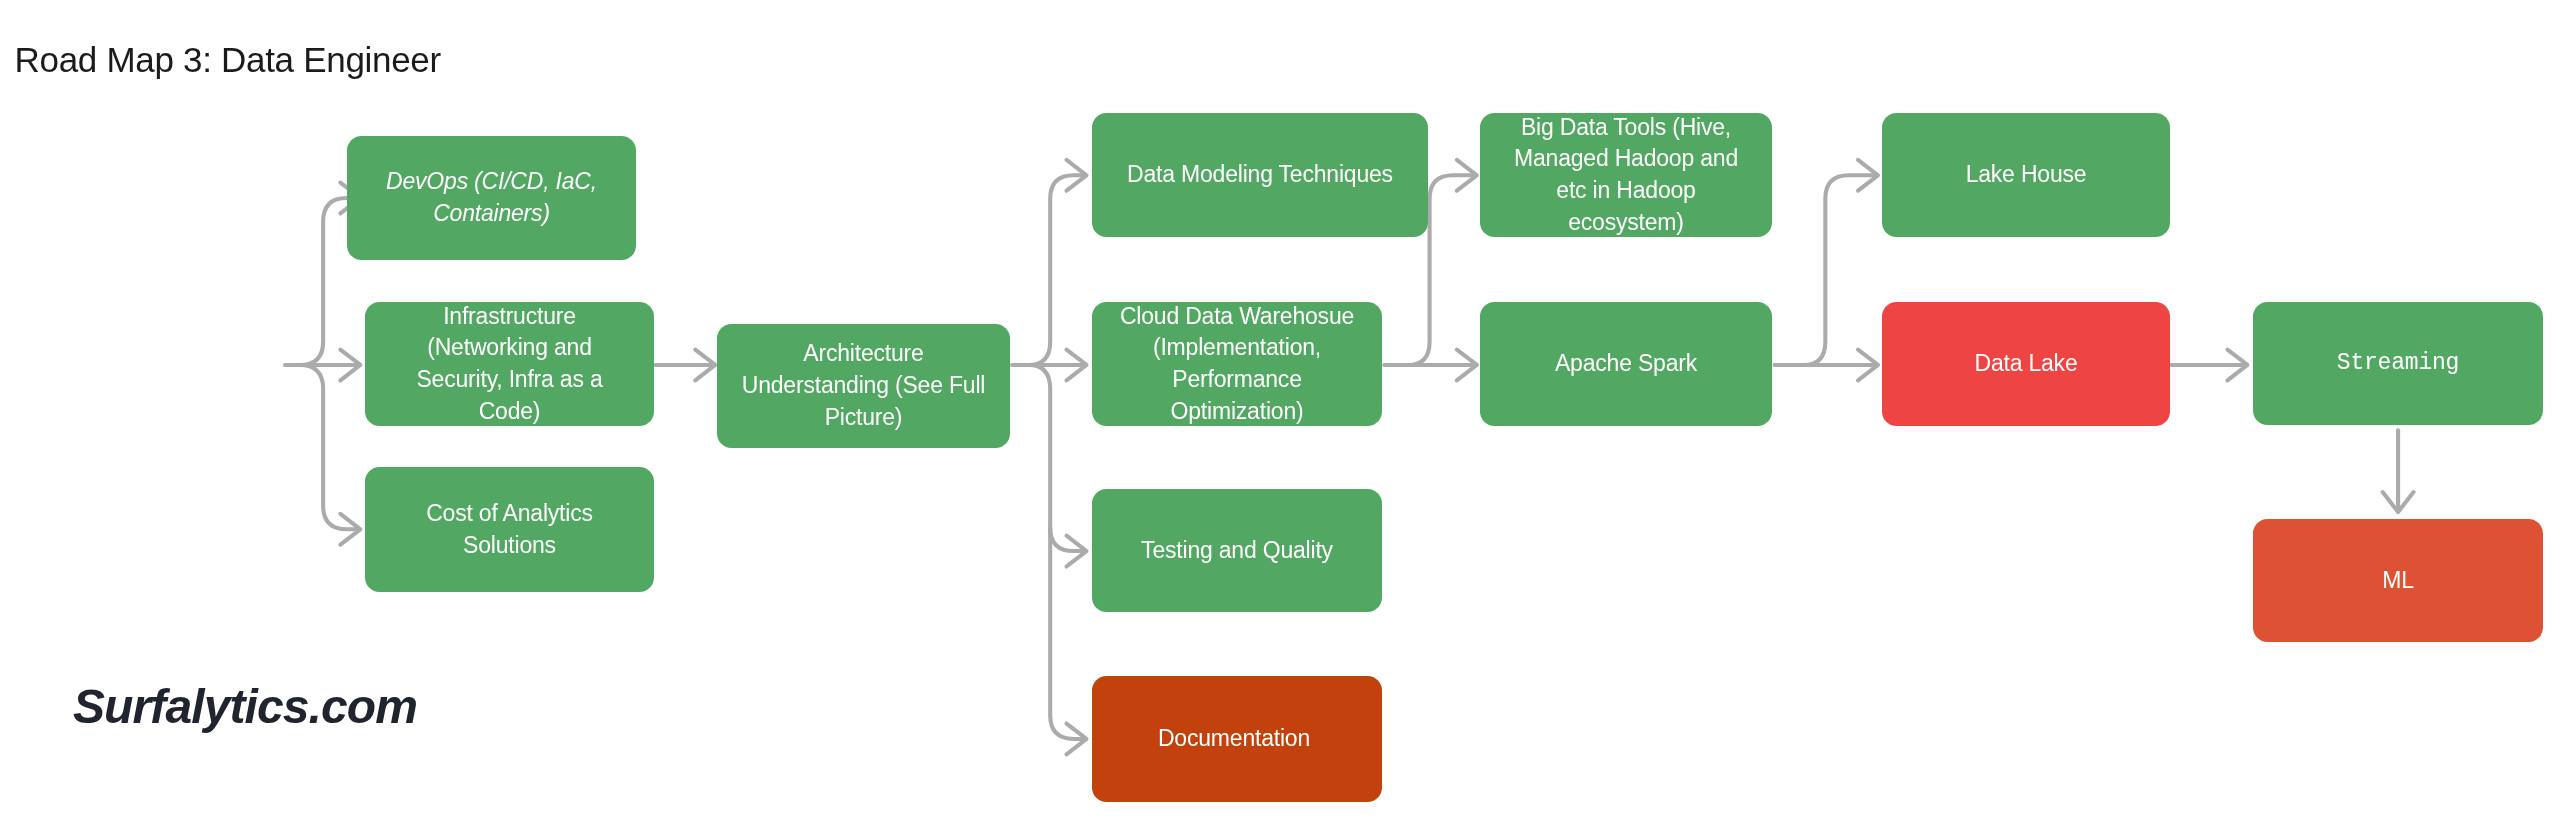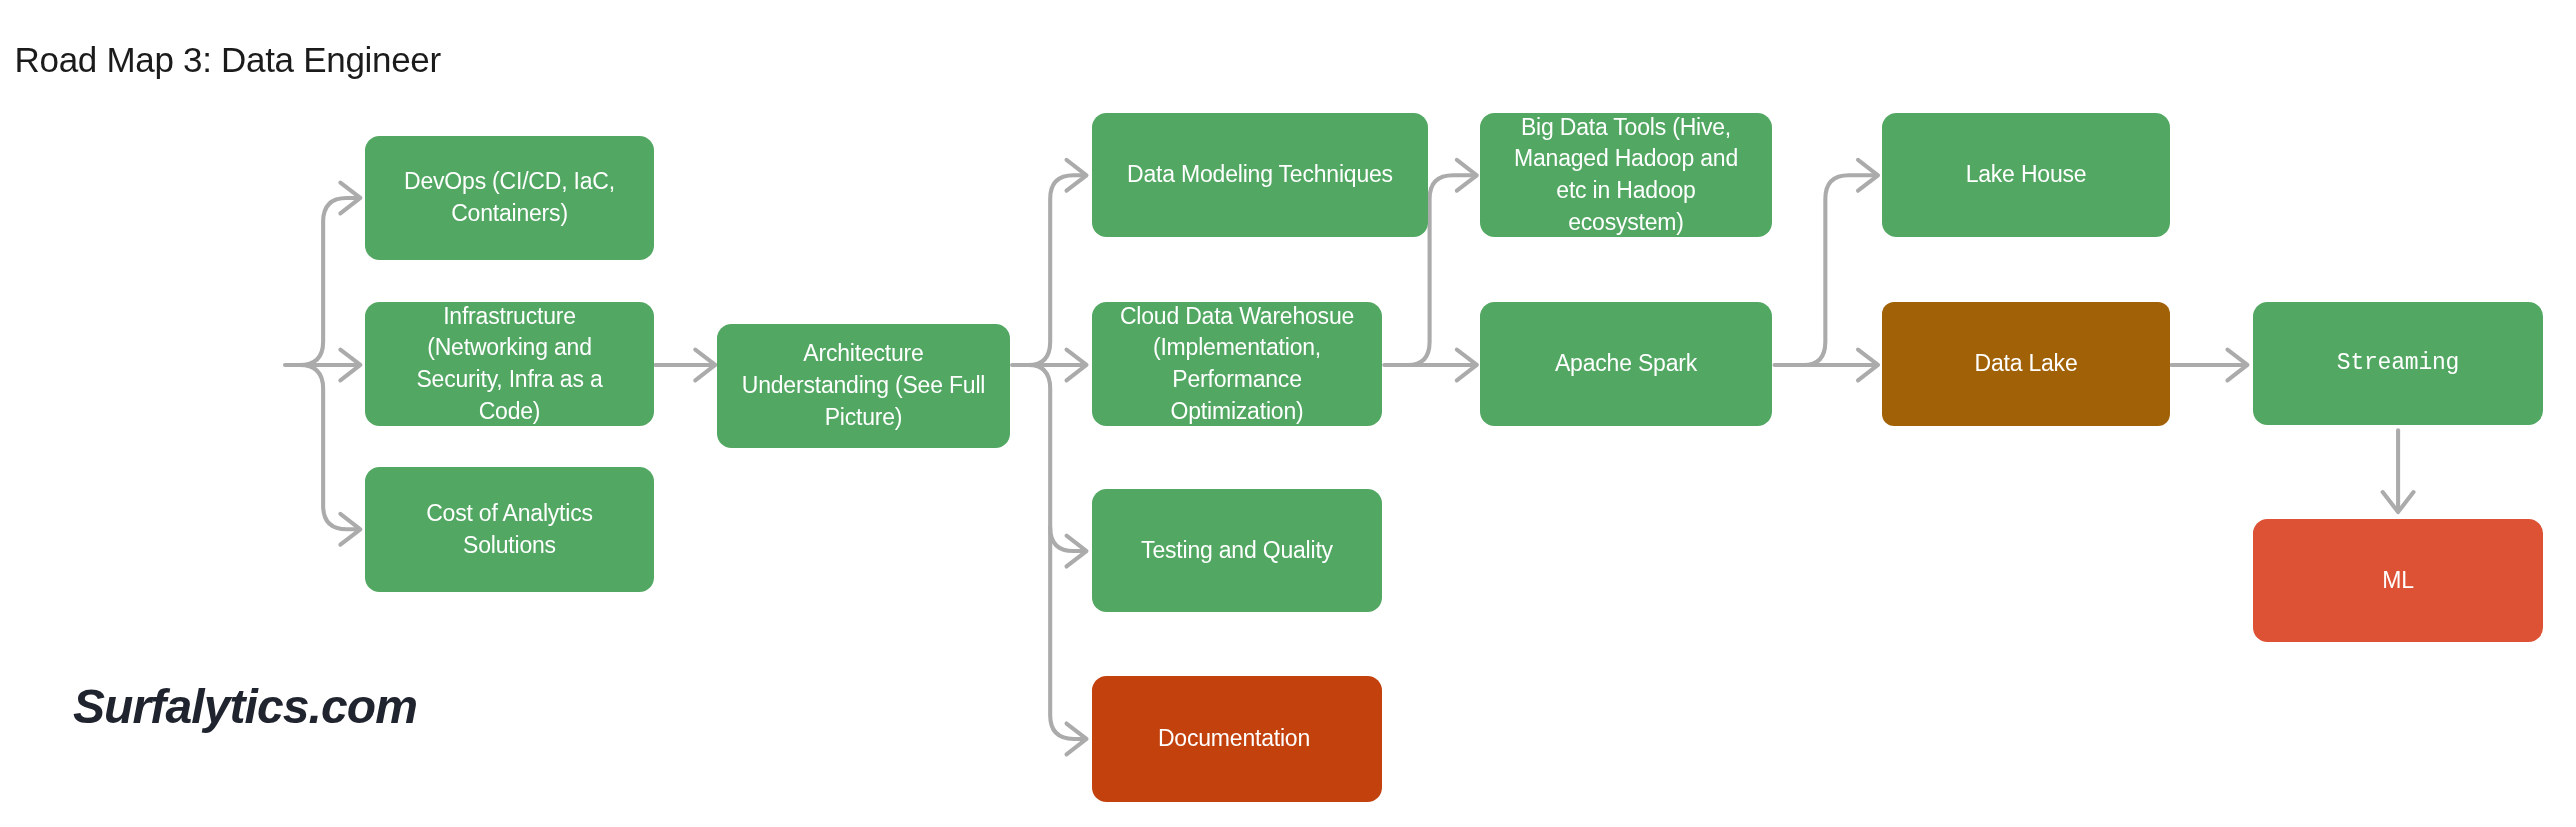--- a/index.html
+++ b/index.html
@@ -43,21 +43,21 @@
     border-radius:14.5px;
     padding:7.3px 18px;
     font-size:23px;
     line-height:1.38;
     letter-spacing:-0.2px;
     color:#ffffff;
   }
   .node.yellow{color:#3e3e3e;}
   
   .n-skillset      {left:34px;   top:302px; width:250px; height:124px;}
-  .n-devops        {left:365px;  top:136px; width:289px; height:124px;}
+  .n-devops        {left:347px;  top:136px; width:289px; height:124px;font-style:italic;}
   .n-infrastructure{left:365px;  top:302px; width:289px; height:124px;text-align:center;}
   .n-cost          {left:365px;  top:467px; width:289px; height:125px;}
   .n-architecture  {left:717px;  top:302px; width:293px; height:124px;}
   .n-data-modeling {left:1092px; top:113px; width:336px; height:124px;}
   .n-cloud-dw      {left:1092px; top:302px; width:290px; height:124px;}
   .n-testing       {left:1092px; top:489px; width:290px; height:123px;}
   .n-documentation {left:1092px; top:676px; width:290px; height:126px;}
   .n-big-data-tools{left:1480px; top:113px; width:292px; height:124px;}
   .n-apache-spark  {left:1480px; top:302px; width:292px; height:124px;}
   .n-lake-house    {left:1882px; top:113px; width:288px; height:124px;}
@@ -159,21 +159,21 @@
   </div>
 
   <div class="node n-apache-spark" style="background-color: rgb(82, 168, 98);">
     <span>Apache Spark</span>
   </div>
 
   <div class="node n-lake-house" style="background-color: rgb(82, 168, 98);">
     <span>Lake House</span>
   </div>
 
-  <div class="node n-data-lake" style="background-color: #a16207; border-radius: 12px;">
+  <div class="node n-data-lake" style="background-color: #ef4444;">
     <span>Data Lake</span>
   </div>
 
   <div class="node n-streaming" style="background-color: rgb(82, 168, 98);">
     <span>Streaming</span>
   </div>
 
   <div class="node n-ml" style="background-color: rgb(221, 81, 52);">
     <span>ML</span>
   </div>

